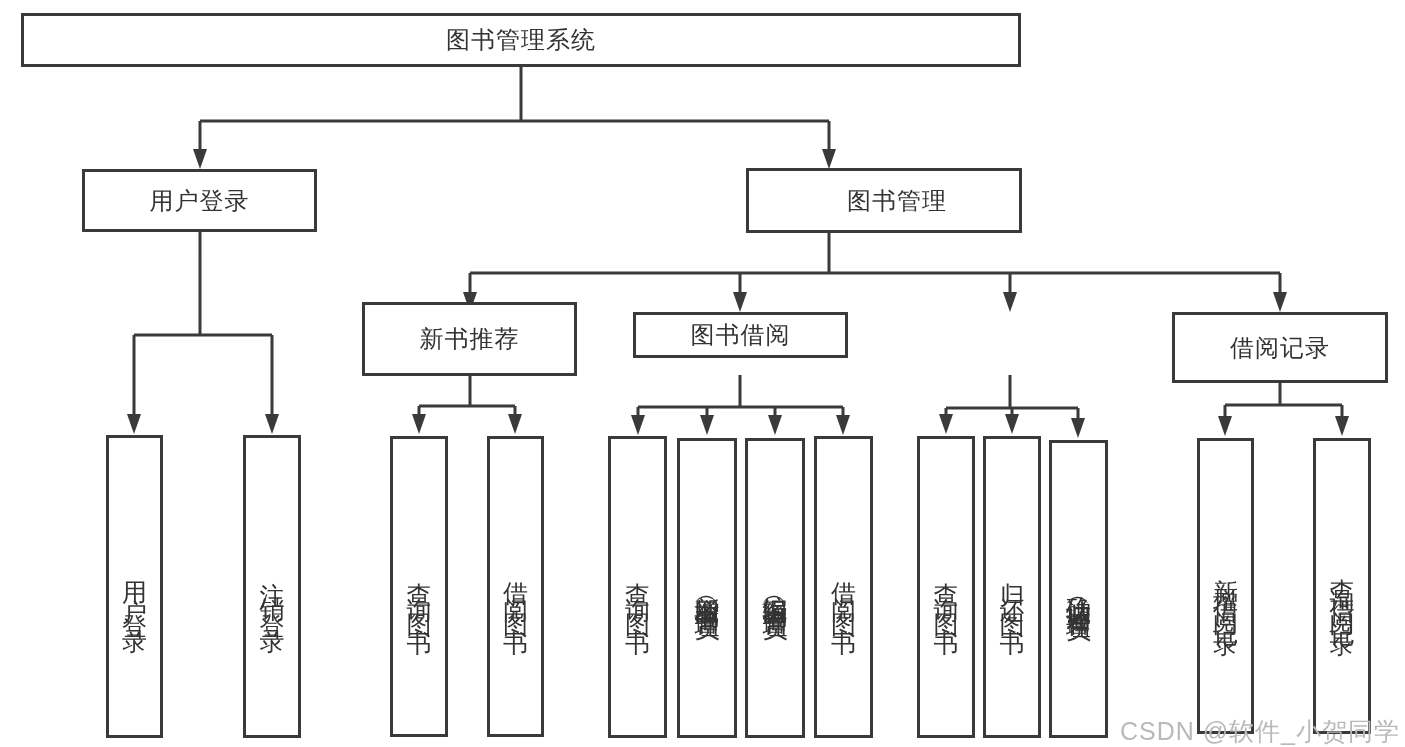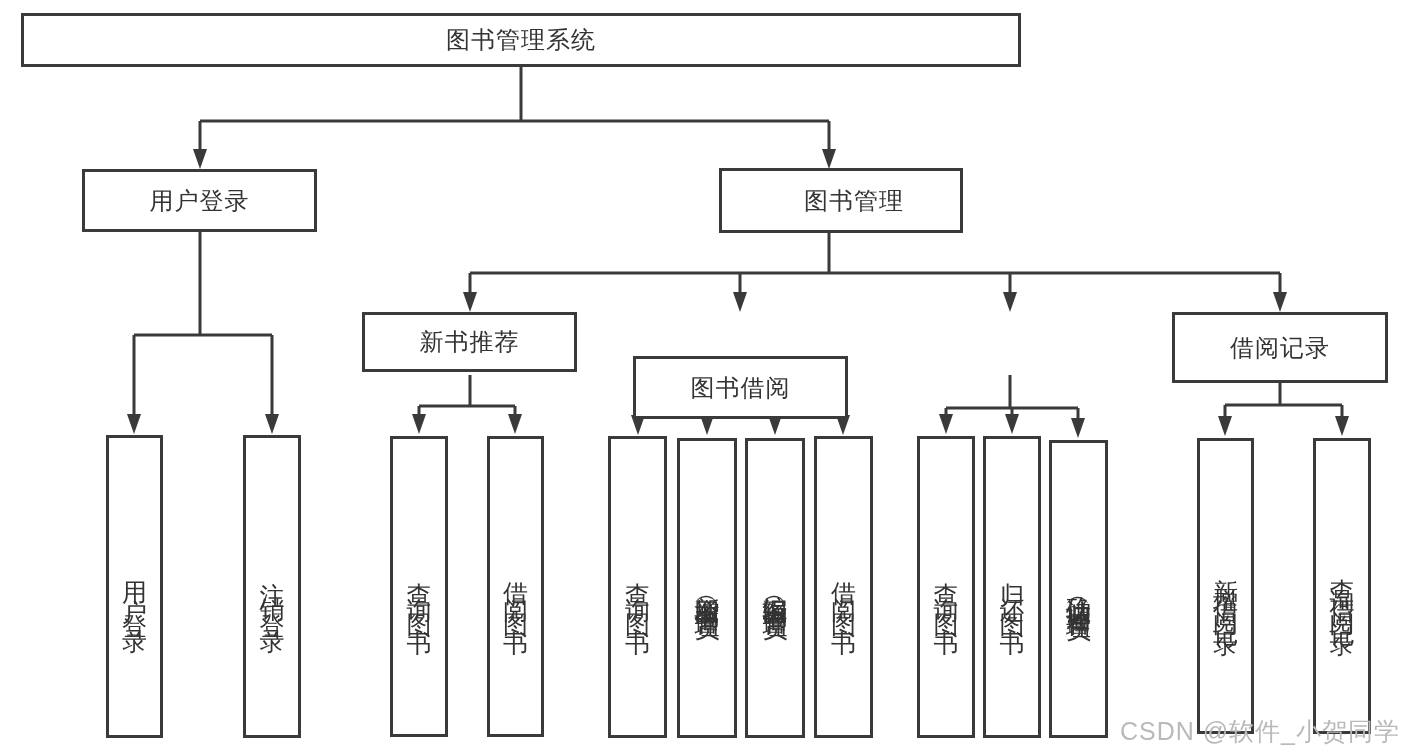--- a/index.html
+++ b/index.html
@@ -98,28 +98,28 @@
     </g>
   </svg>
 
   <div class="box hbox" style="left:21px; top:13px; width:1000px; height:54px;">
     <span>图书管理系统</span>
   </div>
 
   <div class="box hbox" style="left:82px; top:169px; width:235px; height:63px;">
     <span>用户登录</span>
   </div>
-  <div class="box hbox" style="left:719px; top:168px; width:244px; height:65px;padding-left:26px;">
+  <div class="box hbox" style="left:746px; top:168px; width:276px; height:65px;padding-left:26px;">
     <span>图书管理</span>
   </div>
 
-  <div class="box hbox" style="left:362px; top:312px; width:215px; height:60px;">
+  <div class="box hbox" style="left:362px; top:302px; width:215px; height:74px;">
     <span>新书推荐</span>
   </div>
-  <div class="box hbox" style="left:633px; top:312px; width:215px; height:63px;margin-top:44px;">
+  <div class="box hbox" style="left:633px; top:312px; width:215px; height:46px;">
     <span>图书借阅</span>
   </div>
   <div class="box hbox" style="left:1172px; top:312px; width:216px; height:71px;">
     <span>借阅记录</span>
   </div>
 
   <div class="box vbox" style="left:106px; top:435px; width:57px; height:303px;">
     <span class="vtext sp-4">用户登录</span>
   </div>
   <div class="box vbox" style="left:243px; top:435px; width:58px; height:303px;">

